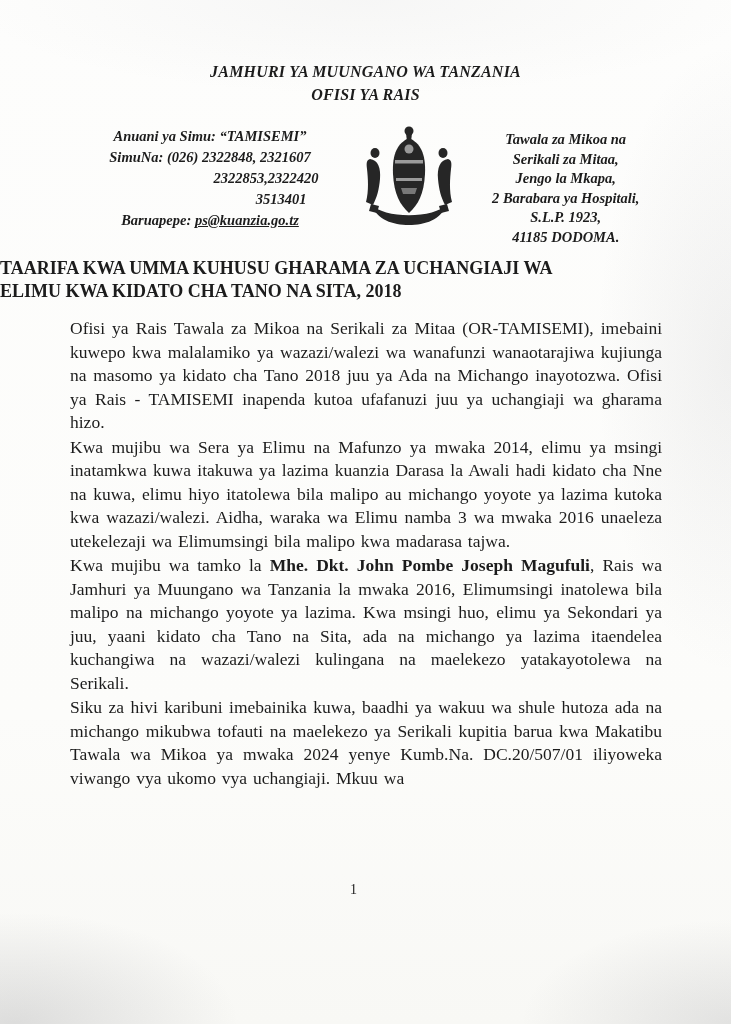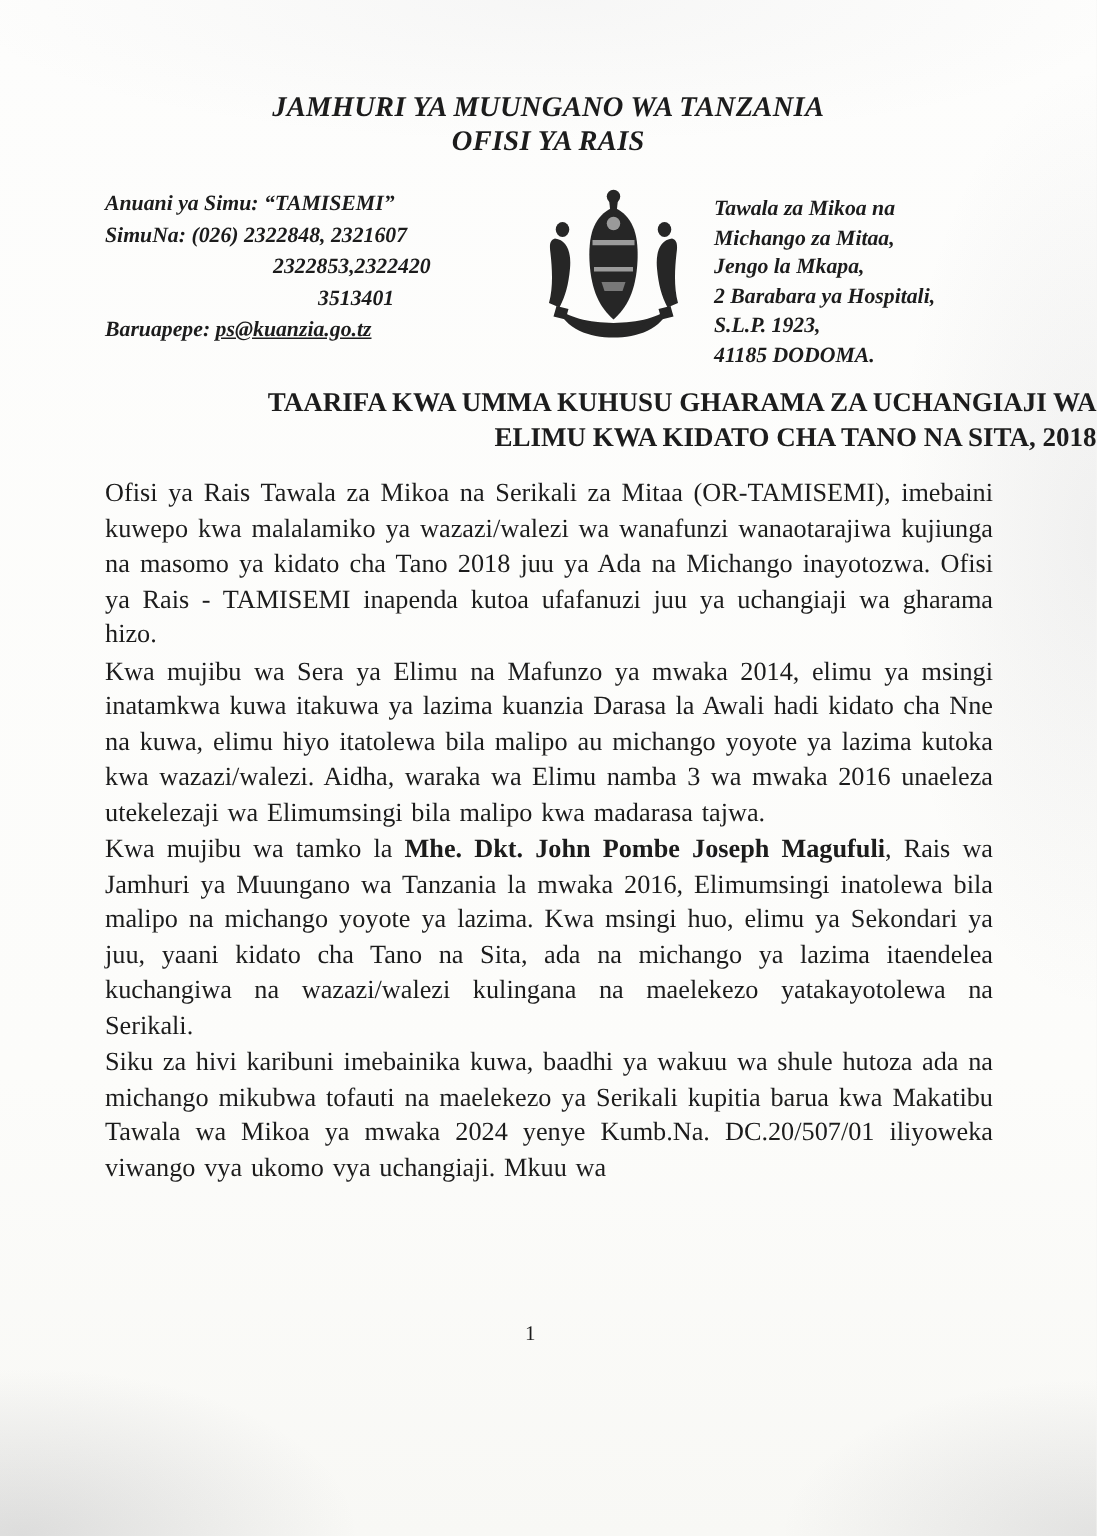--- a/index.html
+++ b/index.html
@@ -18,58 +18,59 @@
       radial-gradient(ellipse 300px 150px at 100% 100%, rgba(110,110,118,0.16), transparent 70%),
       radial-gradient(ellipse 180px 420px at 100% 35%, rgba(130,130,138,0.10), transparent 75%),
       radial-gradient(ellipse 500px 120px at 50% 0%, rgba(140,140,148,0.06), transparent 80%),
       linear-gradient(180deg, #fdfdfc 0%, #fcfcfa 70%, #f8f8f5 100%);
   }
   .doc-title {
     padding-top:60px;
     text-align:center;
     font-weight:bold;
     font-style:italic;
-    font-size:19px;
+    font-size:16px;
     line-height:23px;
     letter-spacing:0.2px;
   }
   .letterhead {
     display:flex;
     margin:20px 60px 0 70px;
+    text-align:center;
   }
   .contact-left {
     width:280px;
     font-weight:bold;
     font-style:italic;
     font-size:14.5px;
     line-height:21px;
     white-space:nowrap;
   }
   .indent-a { padding-left:112px; }
   .indent-b { padding-left:142px; }
   .email { text-decoration:underline; }
   .emblem-box {
     width:118px;
     display:flex;
     justify-content:center;
     align-items:flex-start;
     padding-top:0;
   }
   .address-right {
-    margin-left:8px;
+    margin-left:24px;
     padding-top:4px;
     font-weight:bold;
     font-style:italic;
     font-size:14.5px;
     line-height:19.5px;
     white-space:nowrap;
   }
   .subject {
     margin-top:10px;
-    text-align:right;
+    text-align:left;
     font-weight:bold;
     font-size:18px;
     line-height:23px;
   }
   .body-text { margin:14px 69px 0 70px; }
   .para {
     font-size:17.5px;
     line-height:23.5px;
     text-align:justify;
     margin-top:1px;
@@ -128,21 +129,21 @@
 
         <rect x="36" y="34" width="28" height="3.5" fill="#9b9b9b"></rect>
         <rect x="37" y="52" width="26" height="3" fill="#9b9b9b"></rect>
         <circle cx="50" cy="23" r="4.5" fill="#c2c2c2" opacity="0.75"></circle>
         <path d="M42 62 L58 62 L56 68 L44 68 Z" fill="#8d8d8d" opacity="0.8"></path>
       </svg>
     </div>
 
     <div class="address-right">
       <div>Tawala za Mikoa na</div>
-      <div>Michango za Mitaa,</div>
+      <div>Serikali za Mitaa,</div>
       <div>Jengo la Mkapa,</div>
       <div>2 Barabara ya Hospitali,</div>
       <div>S.L.P. 1923,</div>
       <div>41185 DODOMA.</div>
     </div>
 
   </div>
 
   <div class="subject">
     <div>TAARIFA KWA UMMA KUHUSU GHARAMA ZA UCHANGIAJI WA</div>

